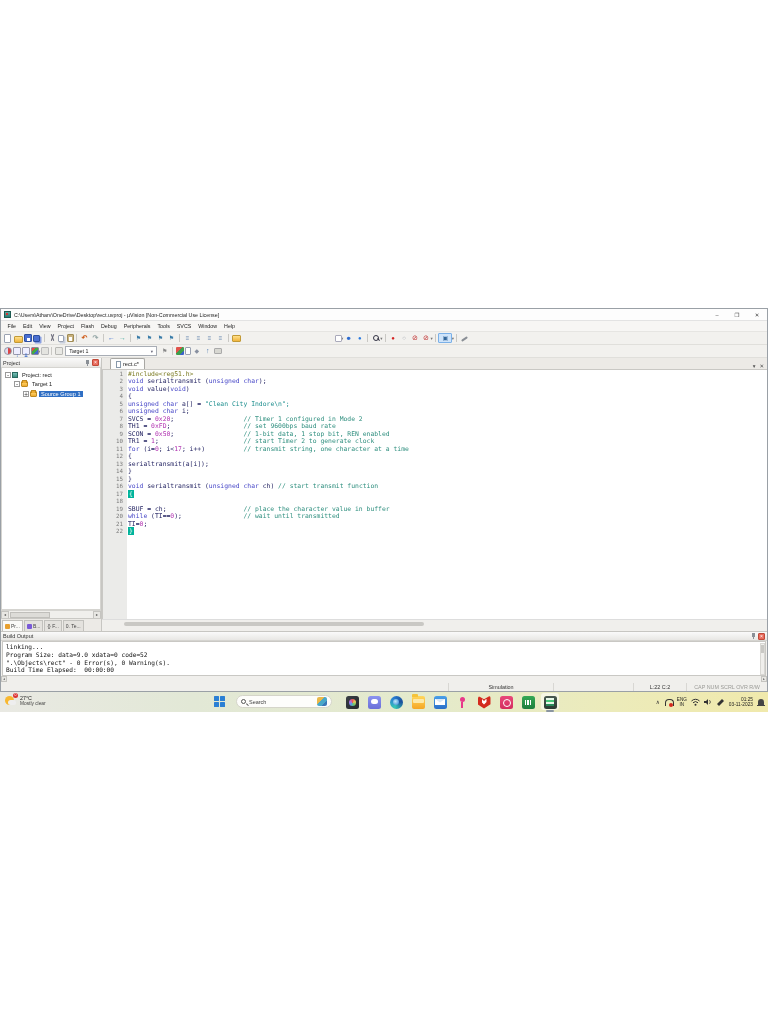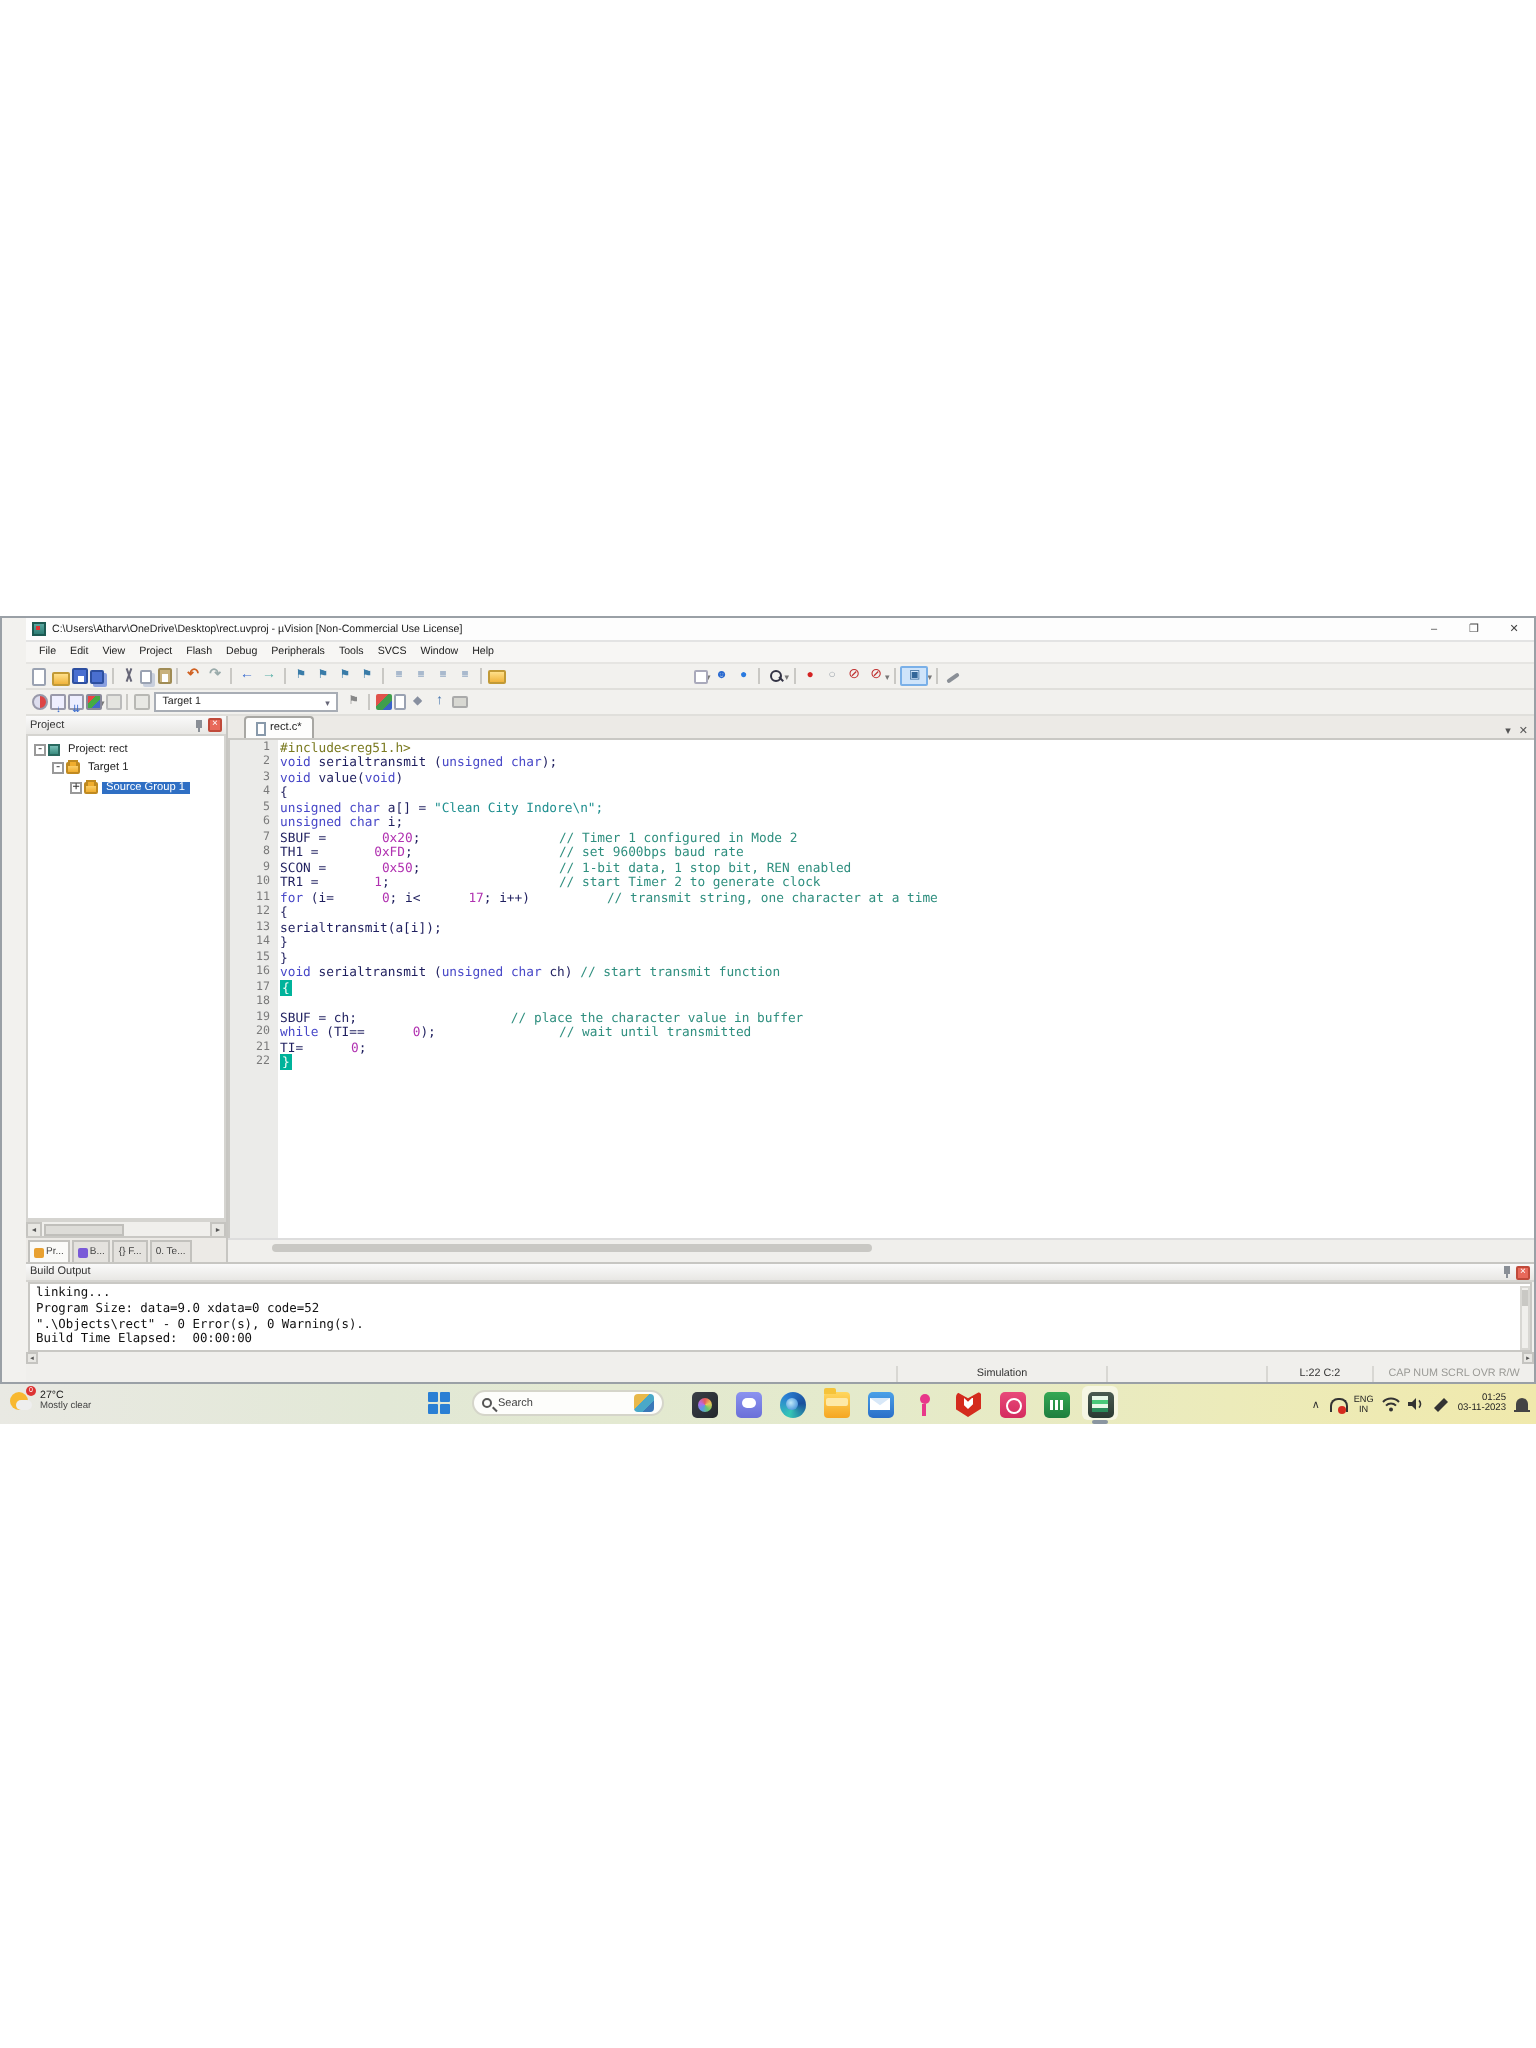--- a/index.html
+++ b/index.html
@@ -1,18 +1,18 @@
 <!DOCTYPE html>
 <html><head>
 <meta charset="utf-8">
 <style>
 *{margin:0;padding:0;box-sizing:border-box;}
 body{width:768px;height:1024px;background:#fff;font-family:"Liberation Sans",sans-serif;}
 .page{position:relative;width:768px;height:1024px;background:#fff;overflow:hidden;}
-.window{position:absolute;top:308px;left:0;width:768px;height:384px;border:1px solid #9aa0a6;background:#f2f1ee;display:flex;flex-direction:column;padding-left:12px;}
+.window{position:absolute;top:308px;left:0;width:768px;height:384px;border:1px solid #9aa0a6;background:#f2f1ee;display:flex;flex-direction:column;}
 
 .titlebar{height:12px;background:#fdfdfd;display:flex;align-items:center;border-bottom:1px solid #e3e3e3;flex:none;}
 .app-icon{width:7px;height:7px;margin:0 3px 0 3px;background:linear-gradient(#5aa7a0,#2e7d74);border:1px solid #1d5a52;position:relative;flex:none;}
 .app-icon::after{content:"";position:absolute;left:1px;top:1px;width:2px;height:2px;background:#d33;}
 .title-text{font-size:5.3px;color:#222;white-space:nowrap;}
 .win-controls{margin-left:auto;display:flex;align-items:center;height:100%;}
 .win-btn{width:20px;text-align:center;font-size:5.5px;color:#444;line-height:12px;}
 
 .menubar{height:11px;background:#f7f6f4;display:flex;align-items:center;padding-left:3px;border-bottom:1px solid #e6e5e2;flex:none;}
 .menu-item{font-size:5.3px;color:#222;padding:0 3.5px;}
@@ -100,21 +100,21 @@
 .tabbar-right{margin-left:auto;display:flex;align-items:center;padding-right:3px;gap:4px;}
 .tabbar-right span{font-size:5.5px;color:#555;}
 .code-wrap{flex:1;min-height:0;background:#fff;border-left:1px solid #c9c8c4;position:relative;overflow:hidden;}
 .gutter{position:absolute;left:0;top:0;bottom:0;width:24px;background:#ebebe9;}
 .code-lines{position:absolute;left:0;top:0;right:0;}
 .code-line{display:flex;height:7.5px;align-items:center;position:relative;}
 .line-no{width:24px;text-align:right;padding-right:4px;font-family:"DejaVu Sans Mono",monospace;font-size:5.8px;color:#7a7a7a;flex:none;}
 .code-text{font-family:"DejaVu Sans Mono",monospace;font-size:6.4px;white-space:pre;color:#1f1f5f;margin-left:1px;}
 .seg-pl{color:#1f1f5f;}
 .seg-kw{color:#4848c8;}
-.seg-num{color:#b030b0;margin-left:24px;}
+.seg-num{color:#b030b0;}
 .seg-com{color:#2f8f7f;}
 .seg-str{color:#1f8f8f;}
 .seg-pre{color:#7a7a20;}
 .seg-hl{background:#00b39b;color:#f8fff8;padding:0 1px;}
 .editor-hscroll{height:8px;background:#f0efec;position:relative;border-top:1px solid #ddd;flex:none;}
 .editor-hscroll .thumb{position:absolute;left:22px;top:2px;width:300px;height:4px;background:#c9c8c4;border-radius:2px;}
 .editor-bottom-gap{height:4px;background:#f0efec;flex:none;}
 
 .build-output{height:50px;display:flex;flex-direction:column;border-top:1px solid #c7c6c2;background:#f2f1ee;flex:none;position:relative;}
 .bo-header{height:9px;display:flex;align-items:center;background:linear-gradient(#fafafa,#e8e7e4);border-bottom:1px solid #d5d4d0;padding:0 2px;flex:none;}
@@ -361,21 +361,21 @@
               <div class="code-line">
                 <span class="line-no">5</span>
                 <span class="code-text"><span class="seg-kw">unsigned char</span><span class="seg-pl"> a[] = </span><span class="seg-str">"Clean City Indore\n";</span></span>
               </div>
               <div class="code-line">
                 <span class="line-no">6</span>
                 <span class="code-text"><span class="seg-kw">unsigned char</span><span class="seg-pl"> i;</span></span>
               </div>
               <div class="code-line">
                 <span class="line-no">7</span>
-                <span class="code-text"><span class="seg-pl">SBUF = </span><span class="seg-num">0x20</span><span class="seg-pl">;</span><span class="seg-com">                  // Timer 1 configured in Mode 2</span></span>
+                <span class="code-text"><span class="seg-pl">SVCS = </span><span class="seg-num">0x20</span><span class="seg-pl">;</span><span class="seg-com">                  // Timer 1 configured in Mode 2</span></span>
               </div>
               <div class="code-line">
                 <span class="line-no">8</span>
                 <span class="code-text"><span class="seg-pl">TH1 = </span><span class="seg-num">0xFD</span><span class="seg-pl">;</span><span class="seg-com">                   // set 9600bps baud rate</span></span>
               </div>
               <div class="code-line">
                 <span class="line-no">9</span>
                 <span class="code-text"><span class="seg-pl">SCON = </span><span class="seg-num">0x50</span><span class="seg-pl">;</span><span class="seg-com">                  // 1-bit data, 1 stop bit, REN enabled</span></span>
               </div>
               <div class="code-line">

